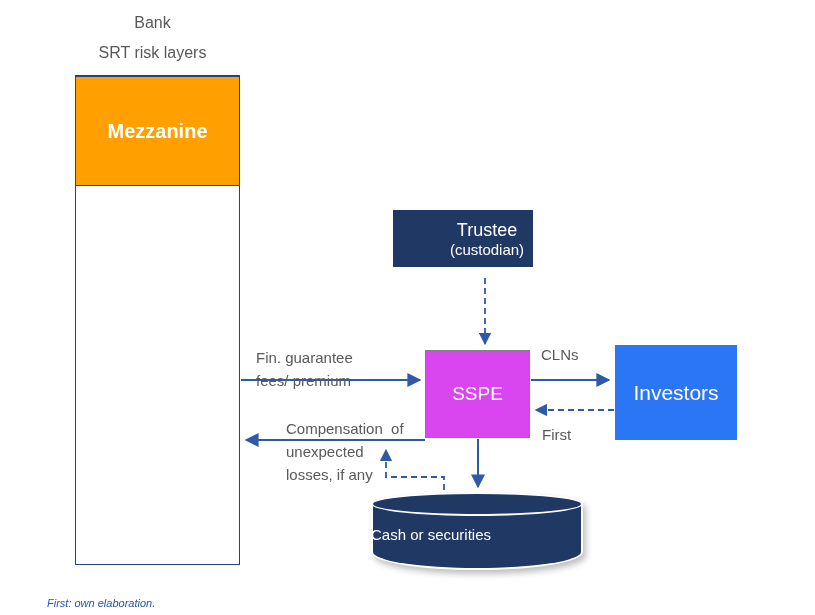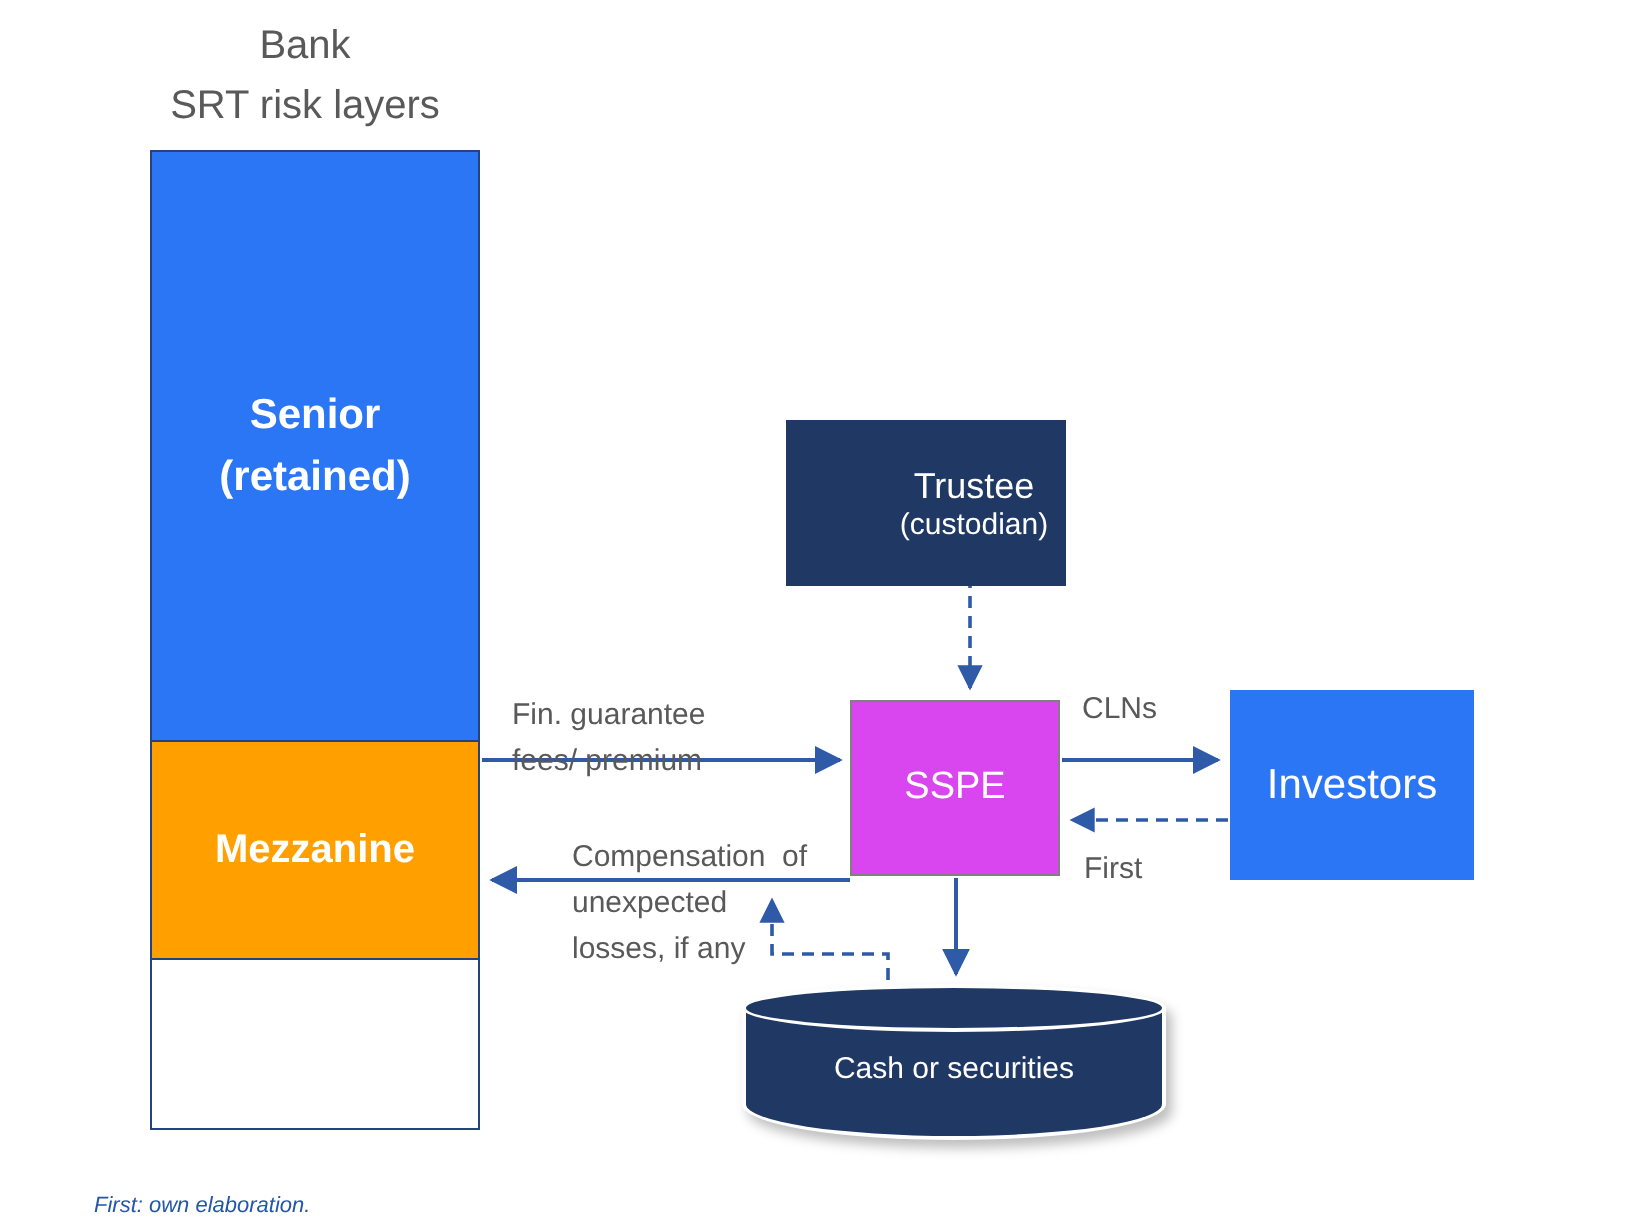--- a/index.html
+++ b/index.html
@@ -11,21 +11,21 @@
     background: #ffffff;
     overflow: hidden;
   }
   .abs { position: absolute; }
   .ml { white-space: pre-line; }
   .mlw { white-space: pre-wrap; }
 
   .diagram-title {
     left: 40px; top: 8px; width: 225px;
     text-align: center;
-    font-size: 20px; line-height: 30px;
+    font-size: 16px; line-height: 30px;
     color: #595959;
   }
 
   
   .risk-bar {
     left: 75px; top: 75px; width: 165px; height: 490px;
     box-sizing: border-box;
     border: 1px solid #24427E;
     display: flex; flex-direction: column;
   }
@@ -35,39 +35,39 @@
     box-sizing: border-box;
   }
   .seg-senior { height: 294px; background: #2B76F5; font-size: 21px; line-height: 31px; }
   .seg-mezz   { height: 110px; background: #FFA000; font-size: 20px;
                 border-top: 1px solid #24427E; border-bottom: 1px solid #24427E; }
   .seg-first  { height: 84px;  background: #BFBFBF; font-size: 17px; line-height: 26px; }
 
   
   .node { box-sizing: border-box; display: flex; flex-direction: column;
           align-items: center; justify-content: center; text-align: center; color: #fff; }
-  .node-trustee { left: 393px; top: 210px; width: 140px; height: 83px; background: #1F3864; padding-left: 48px; }
+  .node-trustee { left: 393px; top: 210px; width: 140px; height: 57px; background: #1F3864; padding-left: 48px; }
   .node-trustee .t1 { font-size: 18px; }
   .node-trustee .t2 { font-size: 15px; }
   .node-sspe { left: 425px; top: 350px; width: 105px; height: 88px;
                background: #d946ef; border: 1px solid #7F7F7F; font-size: 19px; }
   .node-investors { left: 615px; top: 345px; width: 122px; height: 95px;
                     background: #2B76F5; font-size: 21px; }
 
   
   .cylinder { left: 371px; top: 492px; width: 212px; height: 78px;
               filter: drop-shadow(3px 4px 3px rgba(110,110,110,0.45)); }
   .cyl-body { position: absolute; top: 12px; left: 0; right: 0; bottom: 0;
               background: #1F3864; border: 2px solid #ffffff; border-top: none;
               border-radius: 0 0 50% 50% / 0 0 18px 18px; box-sizing: border-box; }
   .cyl-top  { position: absolute; top: 0; left: 0; right: 0; height: 24px;
               background: #1F3864; border: 2px solid #ffffff;
               border-radius: 50%; box-sizing: border-box; }
   .cyl-label { position: absolute; left: 0; right: 0; top: 34px;
-               text-align: center; color: #ffffff; font-size: 15px; }
+               color: #ffffff; font-size: 15px; }
 
   
   .flow-label { font-size: 15px; color: #595959; line-height: 23px; }
   .lbl-fees { left: 256px; top: 346px; }
   .lbl-comp { left: 256px; top: 417px; margin-left: 30px; }
   .lbl-clns { left: 541px; top: 343px; }
   .lbl-cash { left: 542px; top: 423px; }
 
   .source-note {
     left: 47px; top: 597px;
@@ -78,24 +78,20 @@
 </style>
 </head>
 <body>
 
 <div class="canvas">
 
   <div class="abs diagram-title ml">Bank
 SRT risk layers</div>
 
   <div class="abs risk-bar">
-    <div class="seg seg-senior">
-      <span class="ml">Senior
-(retained)</span>
-    </div>
     <div class="seg seg-mezz">
       <span>Mezzanine</span>
     </div>
   </div>
 
   <svg class="arrows" width="815" height="615" viewBox="0 0 815 615">
     <defs>
       <marker id="ah" viewBox="0 0 10 10" refX="9" refY="5" markerWidth="7" markerHeight="7" orient="auto-start-reverse">
         <path d="M0,0 L10,5 L0,10 z" fill="#2E5AA8"></path>
       </marker>

